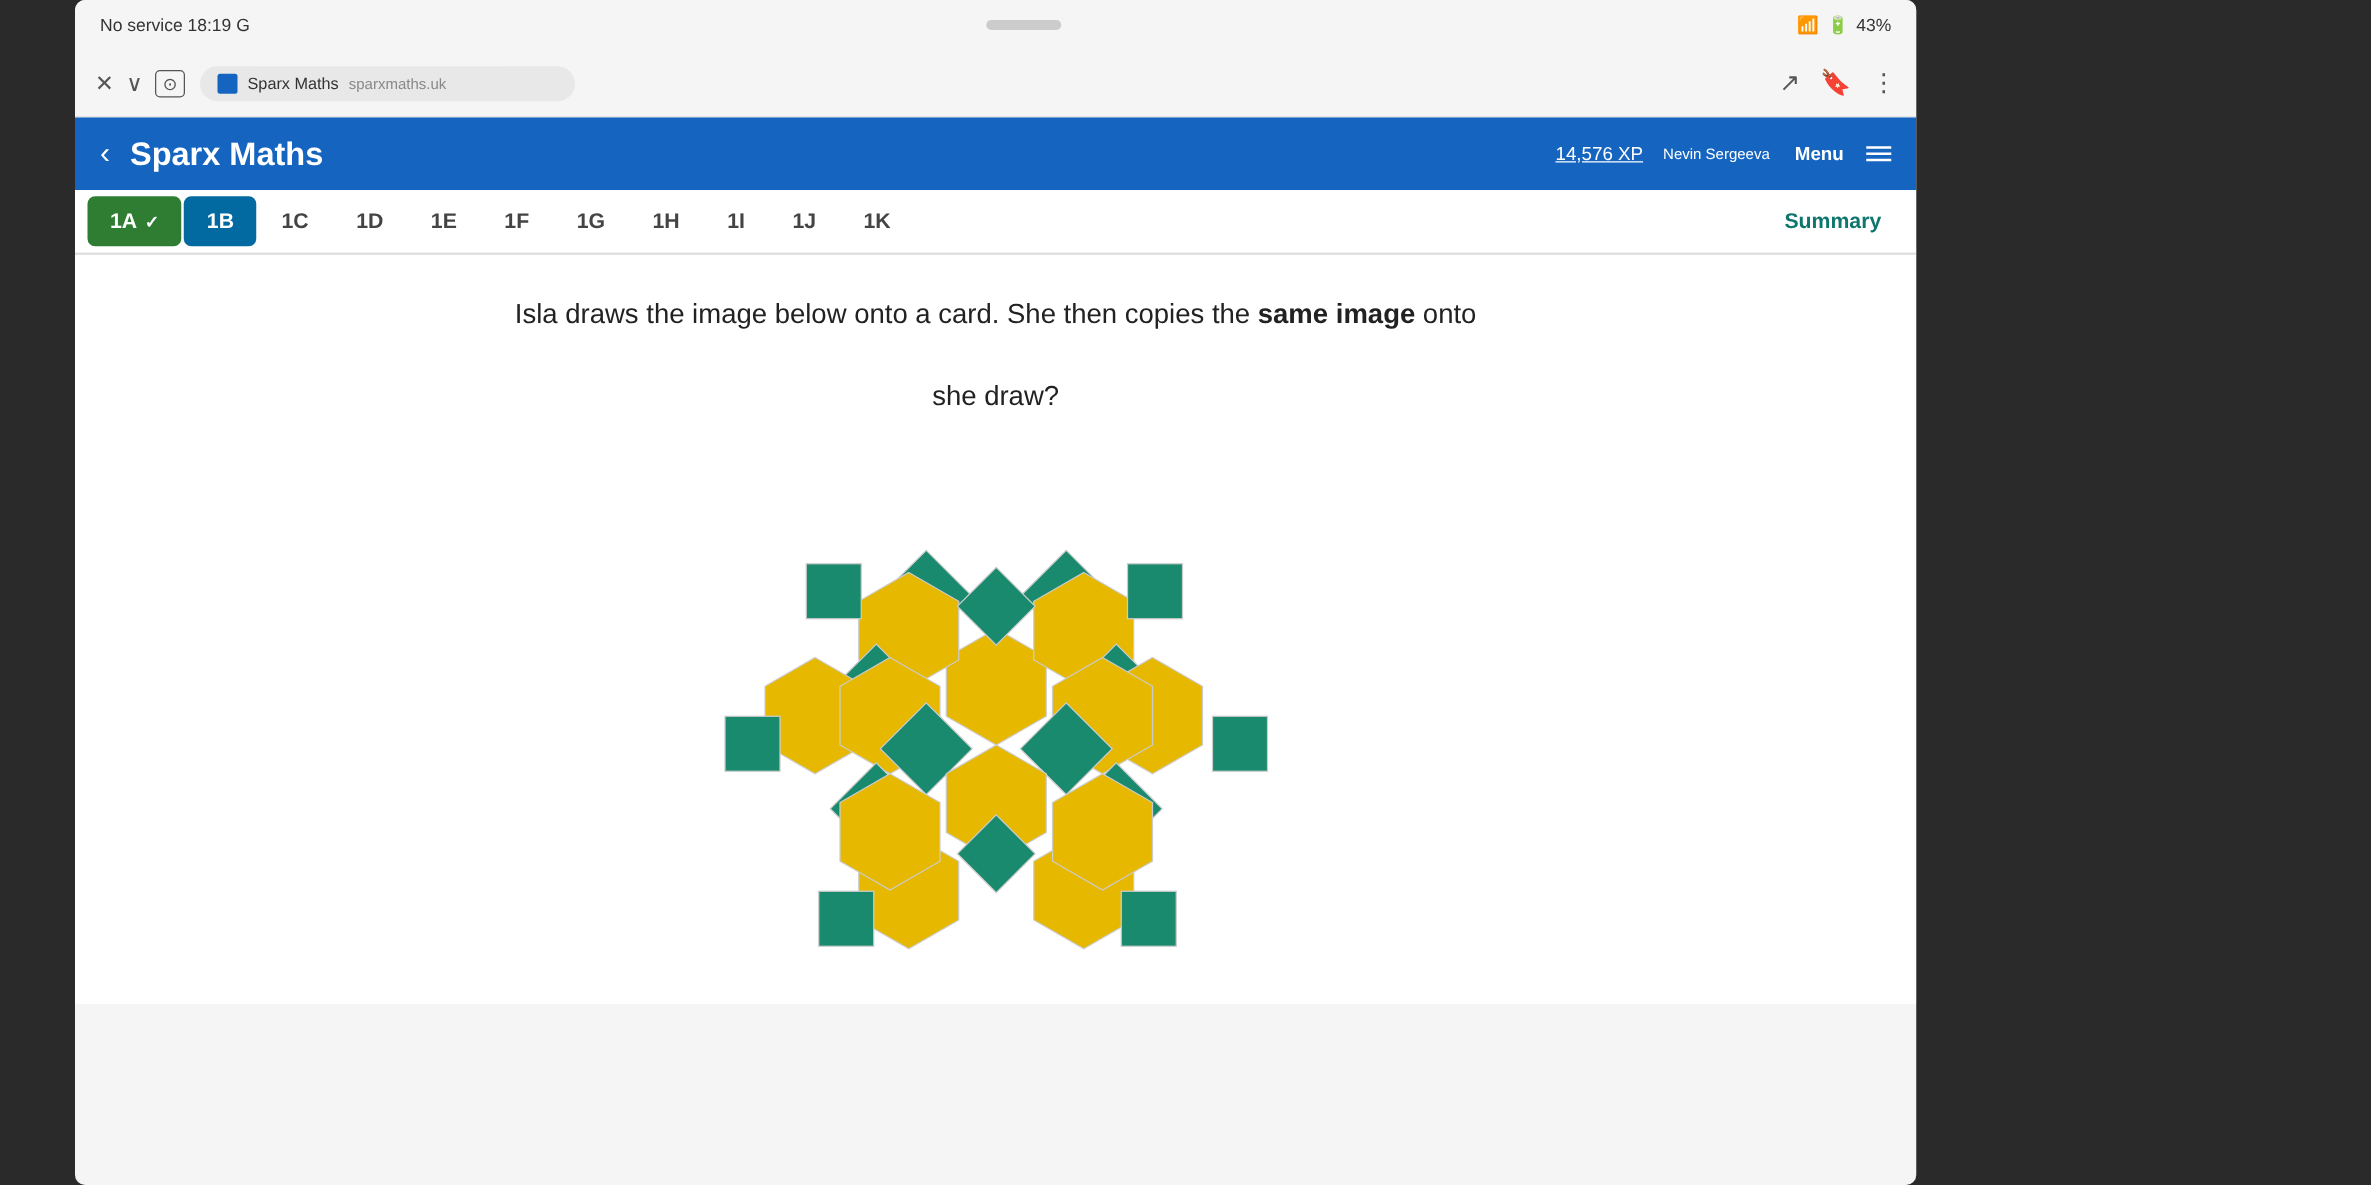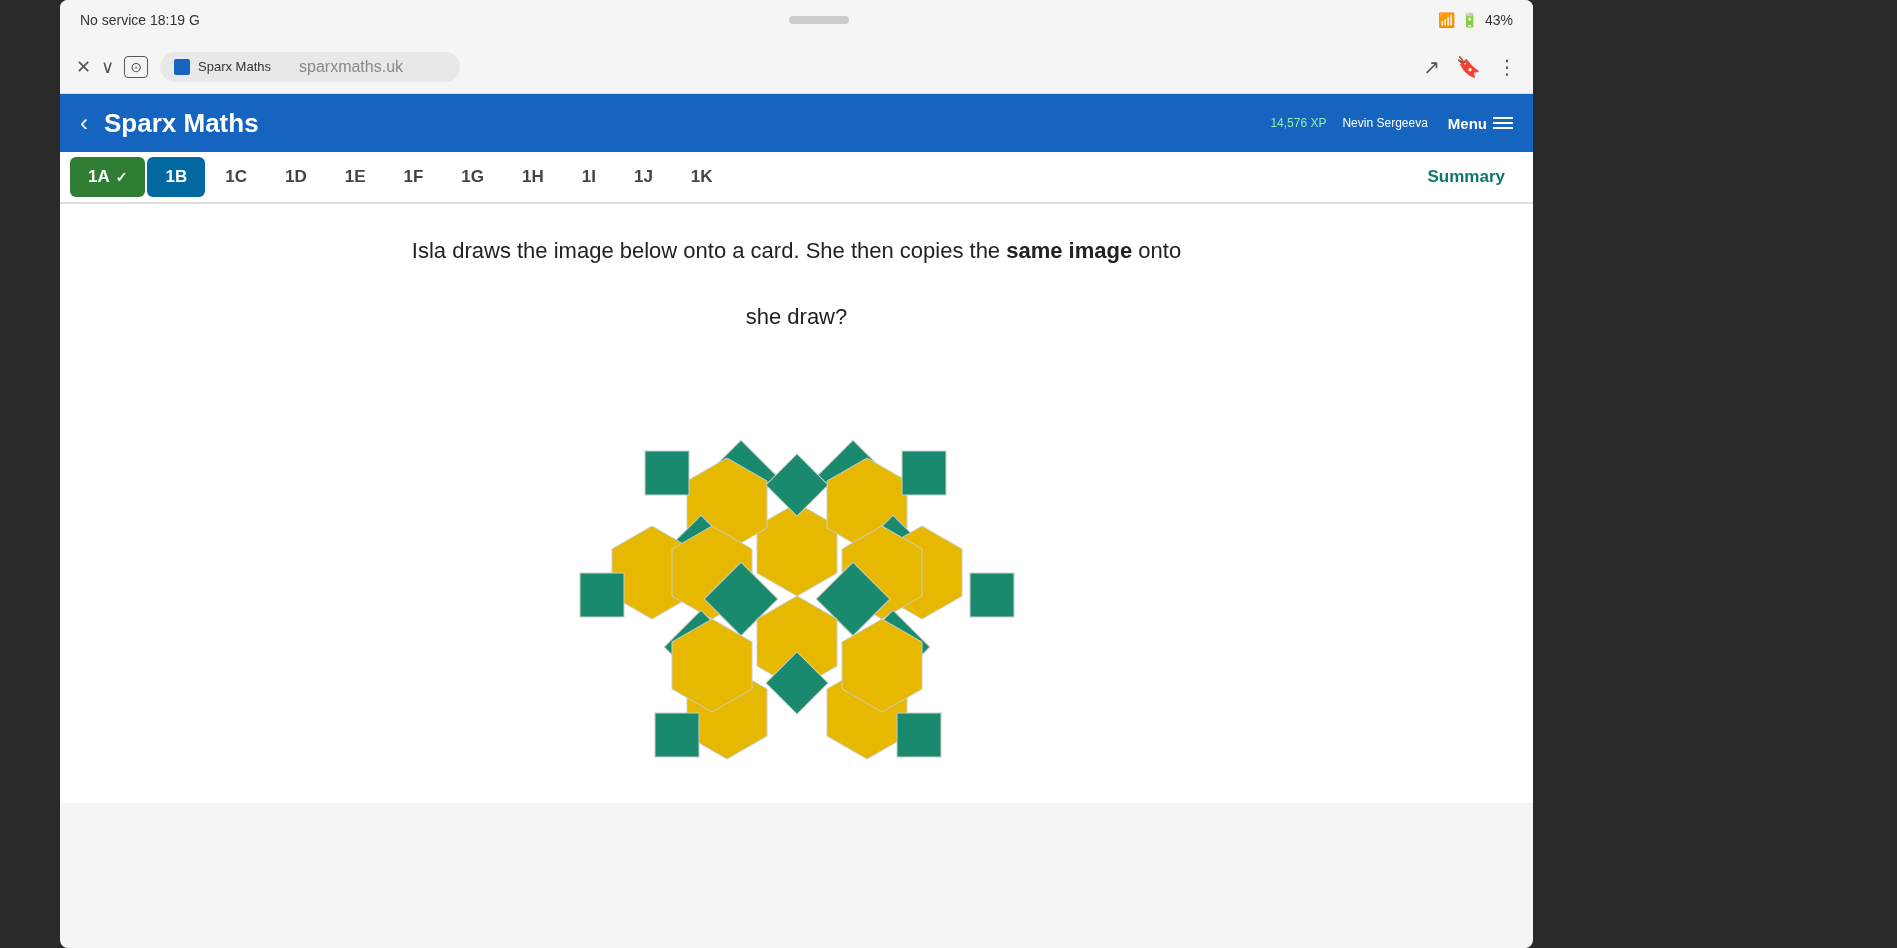--- a/index.html
+++ b/index.html
@@ -72,23 +72,23 @@
       padding: 0 20px;
     }
     .header-back {
       color: white; font-size: 24px; margin-right: 16px;
       cursor: pointer; background: none; border: none;
     }
     .header-title {
       color: white; font-size: 26px; font-weight: 700;
       flex: 1;
     }
-    .header-xp { color: #86efac; font-size: 12px; margin-right: 16px; }
+    .header-xp { color: #ffffff; font-size: 15px; margin-right: 16px; text-decoration: underline; }
     .header-user { color: white; font-size: 12px; margin-right: 20px; }
-    .header-menu { color: white; font-size: 15px; font-weight: 600; cursor: pointer; display: flex; align-items: center; gap: 6px; }
+    .header-menu { color: white; font-size: 15px; font-weight: 600; cursor: pointer; display: flex; align-items: center; gap: 18px; }
     .menu-lines { display: flex; flex-direction: column; gap: 3px; }
     .menu-line { width: 20px; height: 2px; background: white; }
 
     
     .nav-tabs {
       background: white;
       display: flex;
       align-items: center;
       border-bottom: 2px solid #e0e0e0;
       padding: 0 10px;
@@ -187,21 +187,21 @@
 
   <div class="browser-bar">
     <div class="browser-controls">
       <button class="browser-btn">✕</button>
       <button class="browser-btn">∨</button>
       <button class="browser-btn" style="font-size:14px;border:1.5px solid #555;border-radius:4px;padding:2px 5px;">⊙</button>
     </div>
     <div class="tab-pill">
       <div class="tab-favicon"></div>
       <span class="tab-text">Sparx Maths</span>
-      <span style="font-size:16px;color:#888;margin-left:20px;">sparxmaths.uk</span>
+      <span style="font-size:12px;color:#888;">sparxmaths.uk</span>
     </div>
     <div class="browser-actions">
       <button class="browser-action-btn">↗</button>
       <button class="browser-action-btn">🔖</button>
       <button class="browser-action-btn">⋮</button>
     </div>
   </div>
 
   <div class="app-header">
     <button class="header-back">‹</button>

